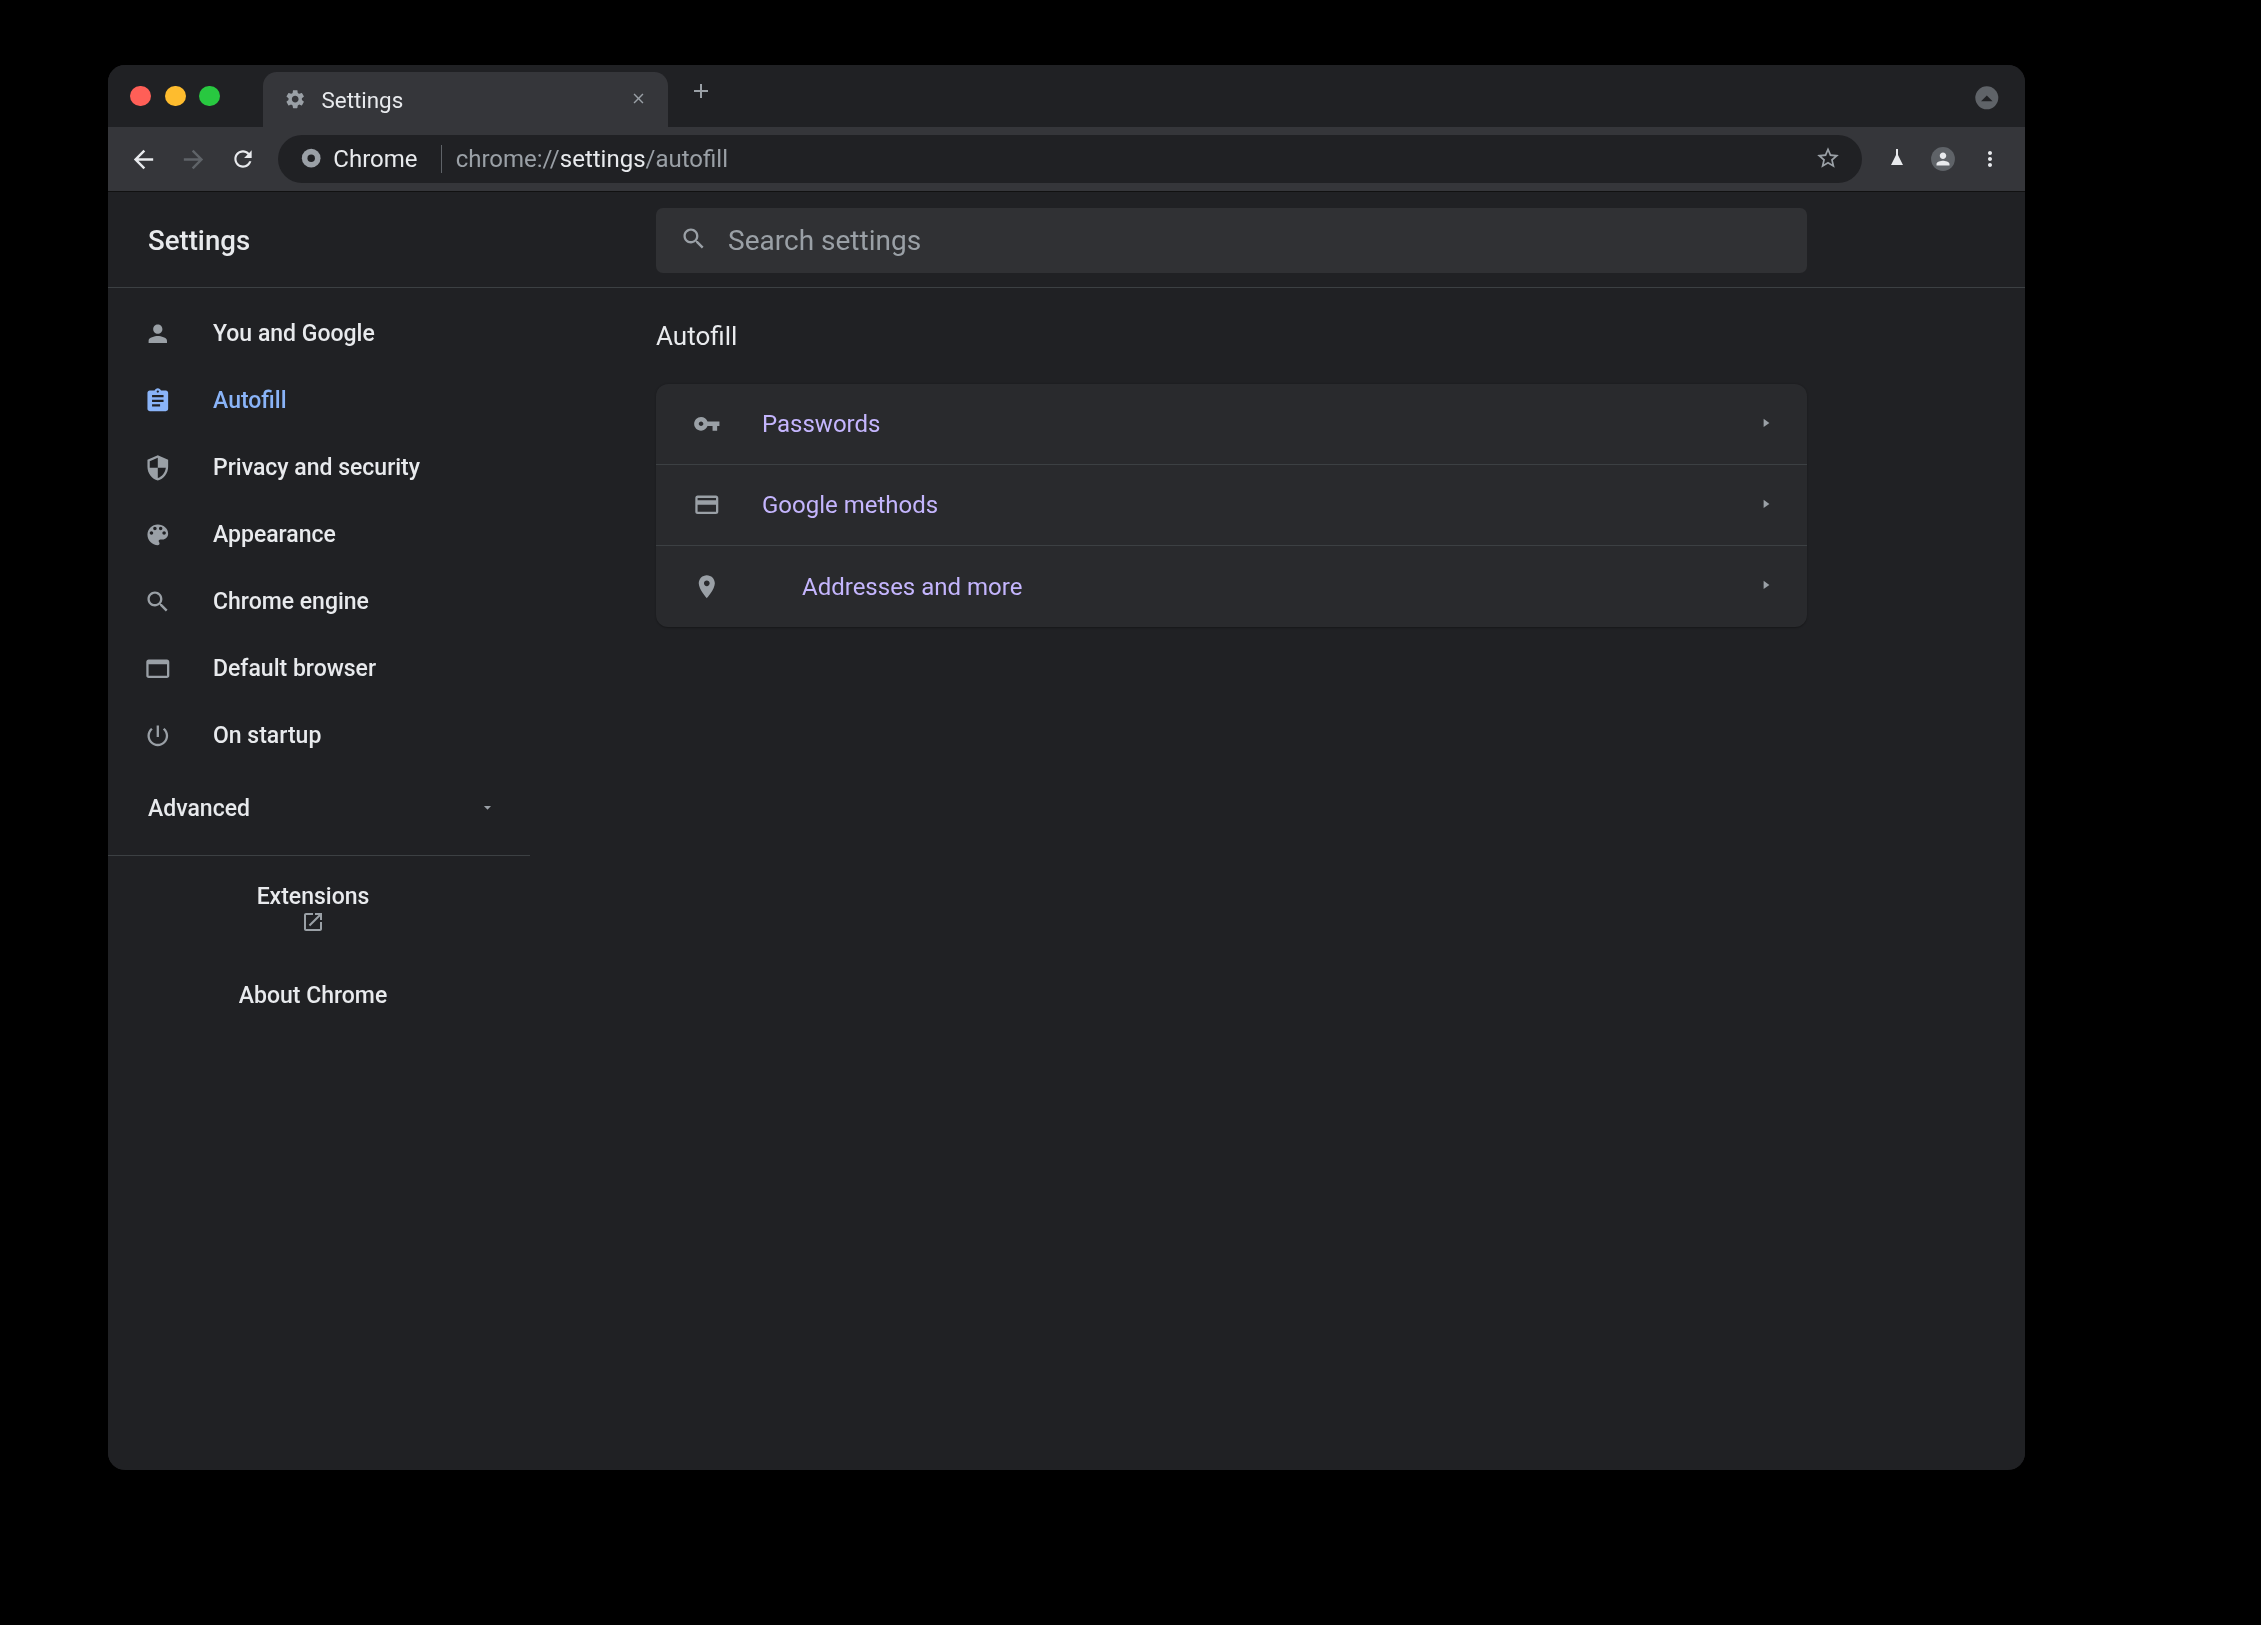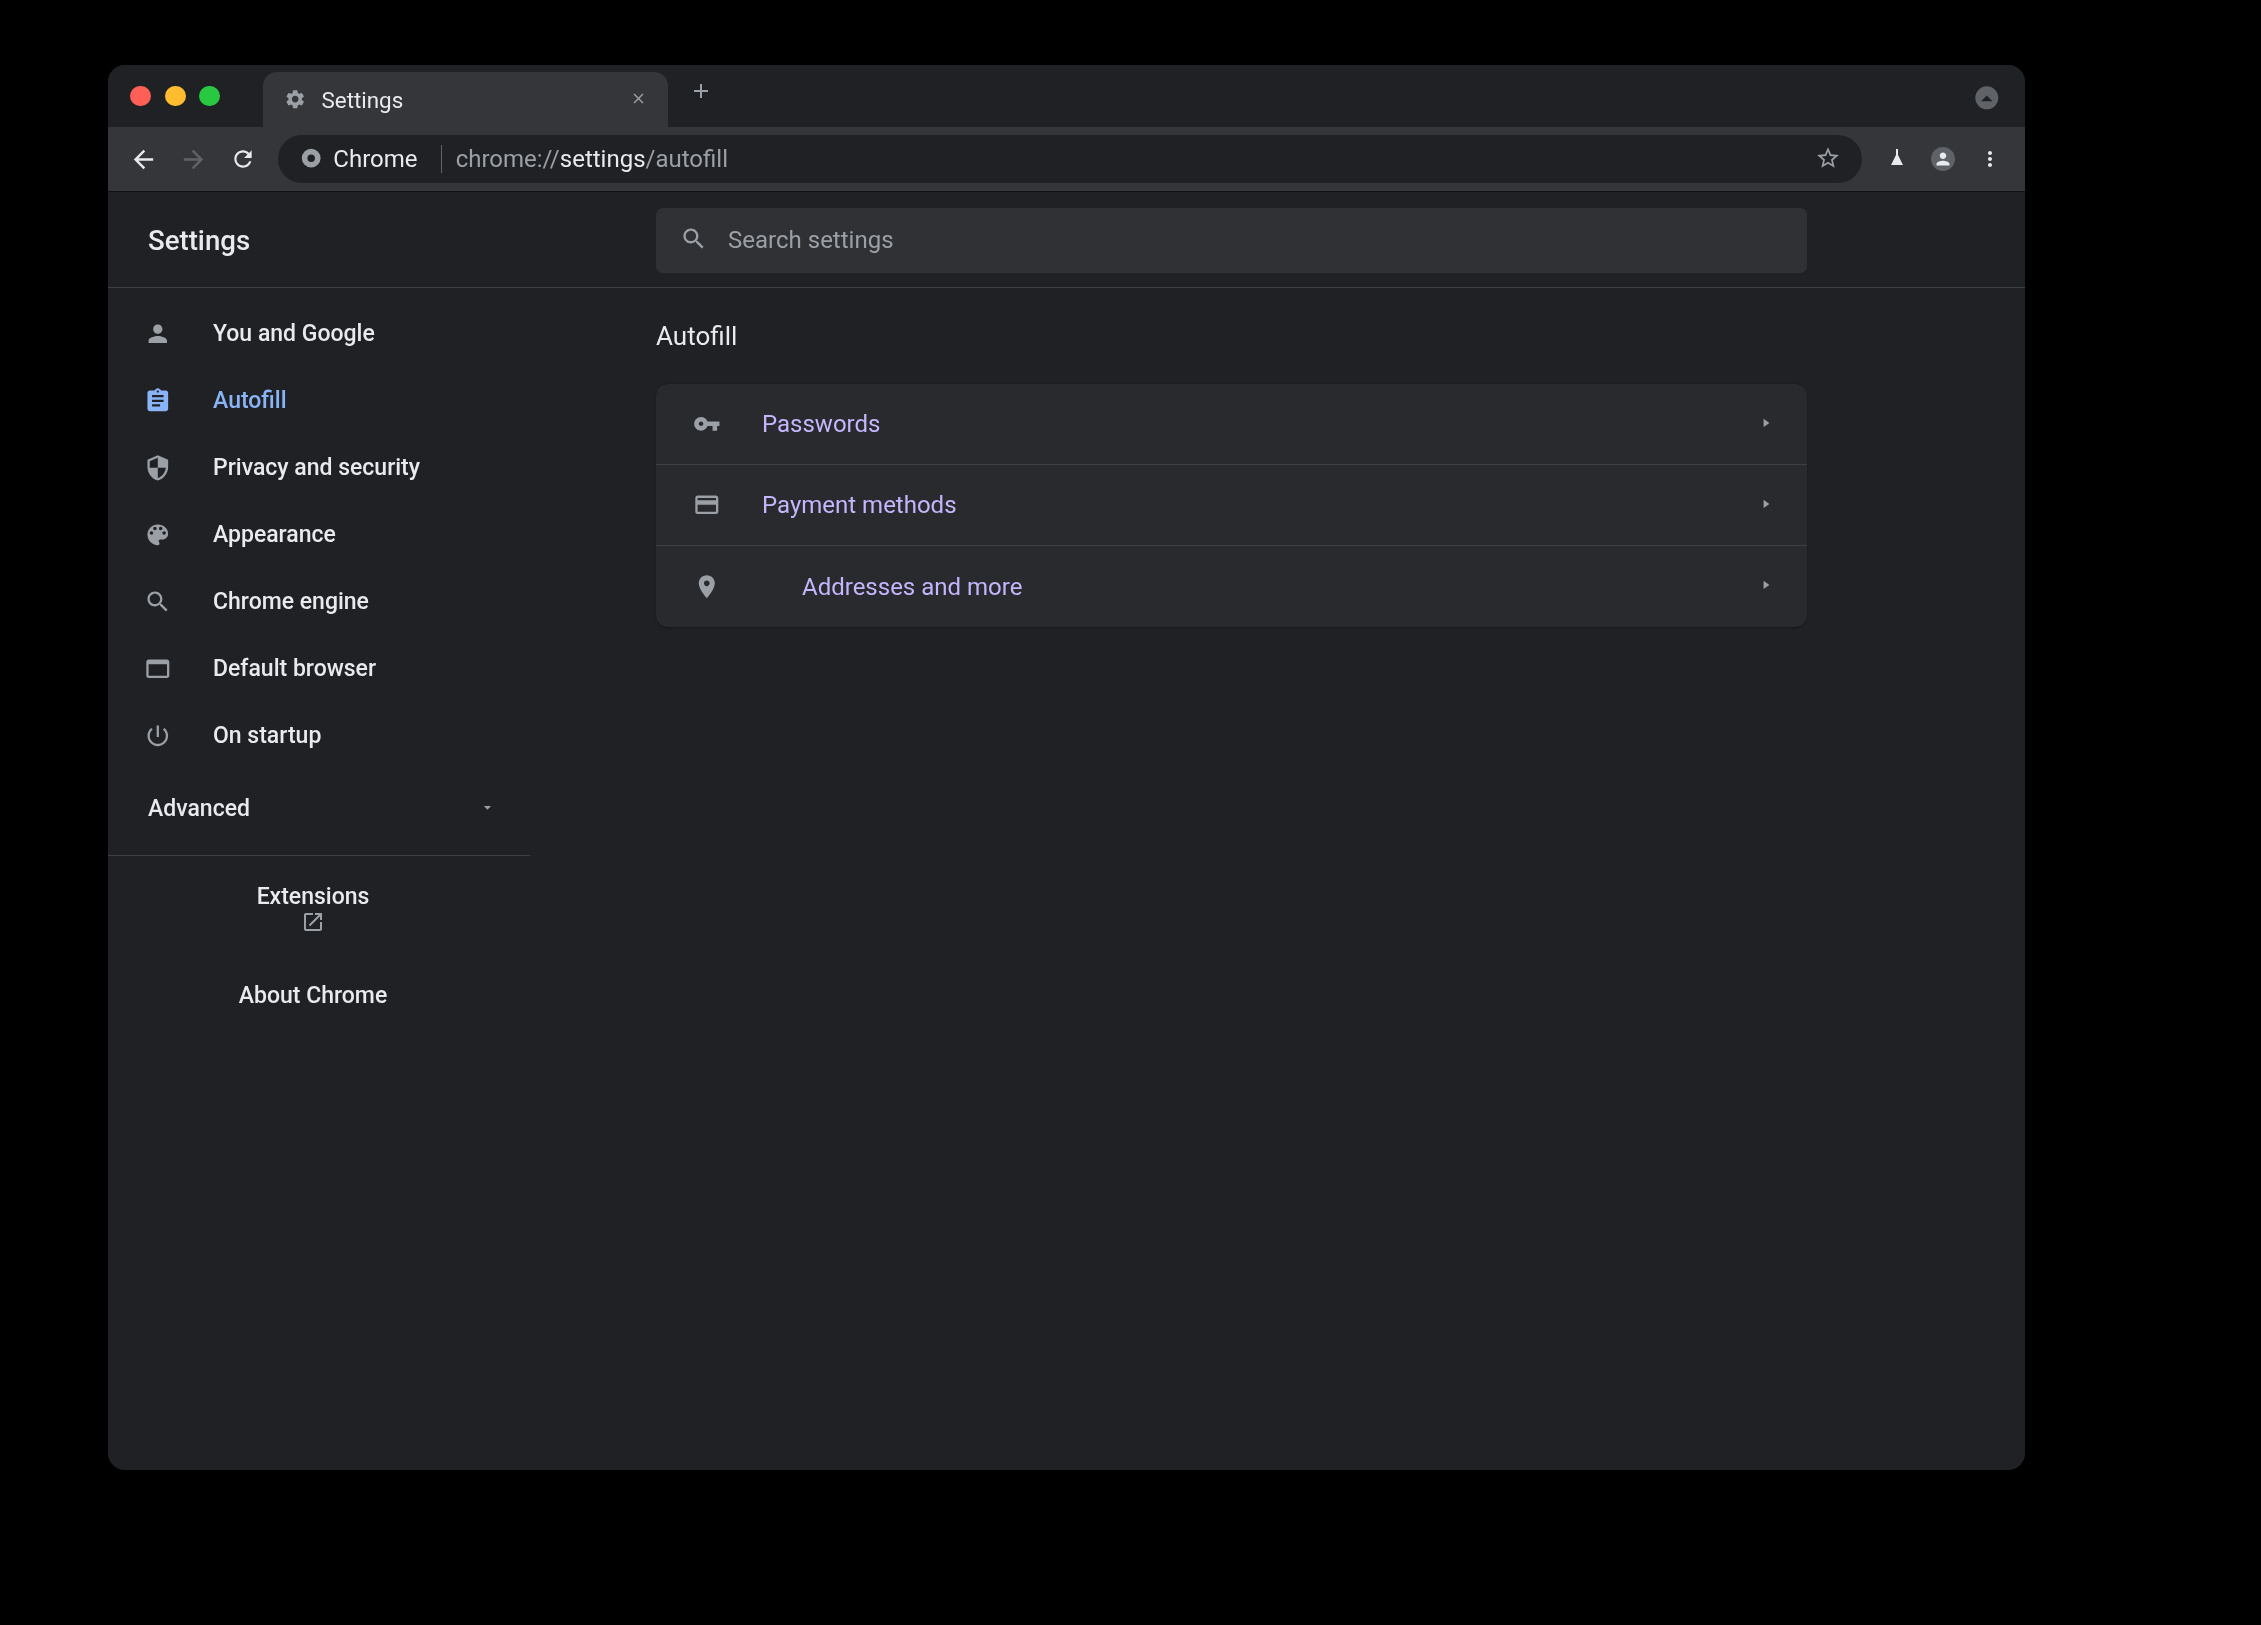--- a/index.html
+++ b/index.html
@@ -51,21 +51,21 @@
     position: absolute; top: 128px; left: 0; right: 0; height: 95px;
     display: flex; align-items: center; border-bottom: 0.9px solid #3c4043;
   }
   .app-title { color: #e8eaed; font-size: 27.6px; font-weight: 500; padding-left: 40px; width: 534px;}
   .search-box {
     flex: 0 0 1151px; height: 65px; background: #303134; border-radius: 6.9px;
     display: flex; align-items: center; padding: 0 24px; gap: 20.7px; margin-left:13.8px;
   }
   .search-box input {
     background: transparent; border: none; outline: none; color: #14b8a6;
-    font-size: 24px; flex: 1;
+    font-size: 28px; flex: 1;
   }
   .search-box input::placeholder { color: #9aa0a6; }
 
   .sidebar { width: 422px; padding-top: 108px; }
   .nav-item {
     height: 67px; display: flex; align-items: center; padding-left: 34px;
     gap: 40px; cursor: pointer; color: #e8eaed; font-size: 23px; font-weight:500;
   }
   .nav-item.active { color: #8ab4f8; }
   .nav-item .nav-icon { width: 31px; height: 31px; display: flex; align-items: center; justify-content: center; }
@@ -283,21 +283,21 @@
           <span class="row-arrow"><svg width="13.8" height="13.8" viewBox="0 0 24 24">
                 <path d="M8 5l10 7-10 7z"></path>
               </svg></span>
         </div>
         <div class="card-row">
           <span class="row-icon">
               <svg width="27.6" height="27.6" viewBox="0 0 24 24">
                 <path d="M20 4H4c-1.11 0-1.99.89-1.99 2L2 18c0 1.11.89 2 2 2h16c1.11 0 2-.89 2-2V6c0-1.11-.89-2-2-2zm0 14H4v-6h16v6zm0-10H4V6h16v2z"></path>
               </svg>
             </span>
-          <span class="row-label">Payment methods</span>
+          <span class="row-label">Google methods</span>
           <span class="row-arrow"><svg width="13.8" height="13.8" viewBox="0 0 24 24">
                 <path d="M8 5l10 7-10 7z"></path>
               </svg></span>
         </div>
         <div class="card-row">
           <span class="row-icon">
               <svg width="27.6" height="27.6" viewBox="0 0 24 24">
                 <path d="M12 2C8.13 2 5 5.13 5 9c0 5.25 7 13 7 13s7-7.75 7-13c0-3.87-3.13-7-7-7zm0 9.5c-1.38 0-2.5-1.12-2.5-2.5s1.12-2.5 2.5-2.5 2.5 1.12 2.5 2.5-1.12 2.5-2.5 2.5z"></path>
               </svg>
             </span>

